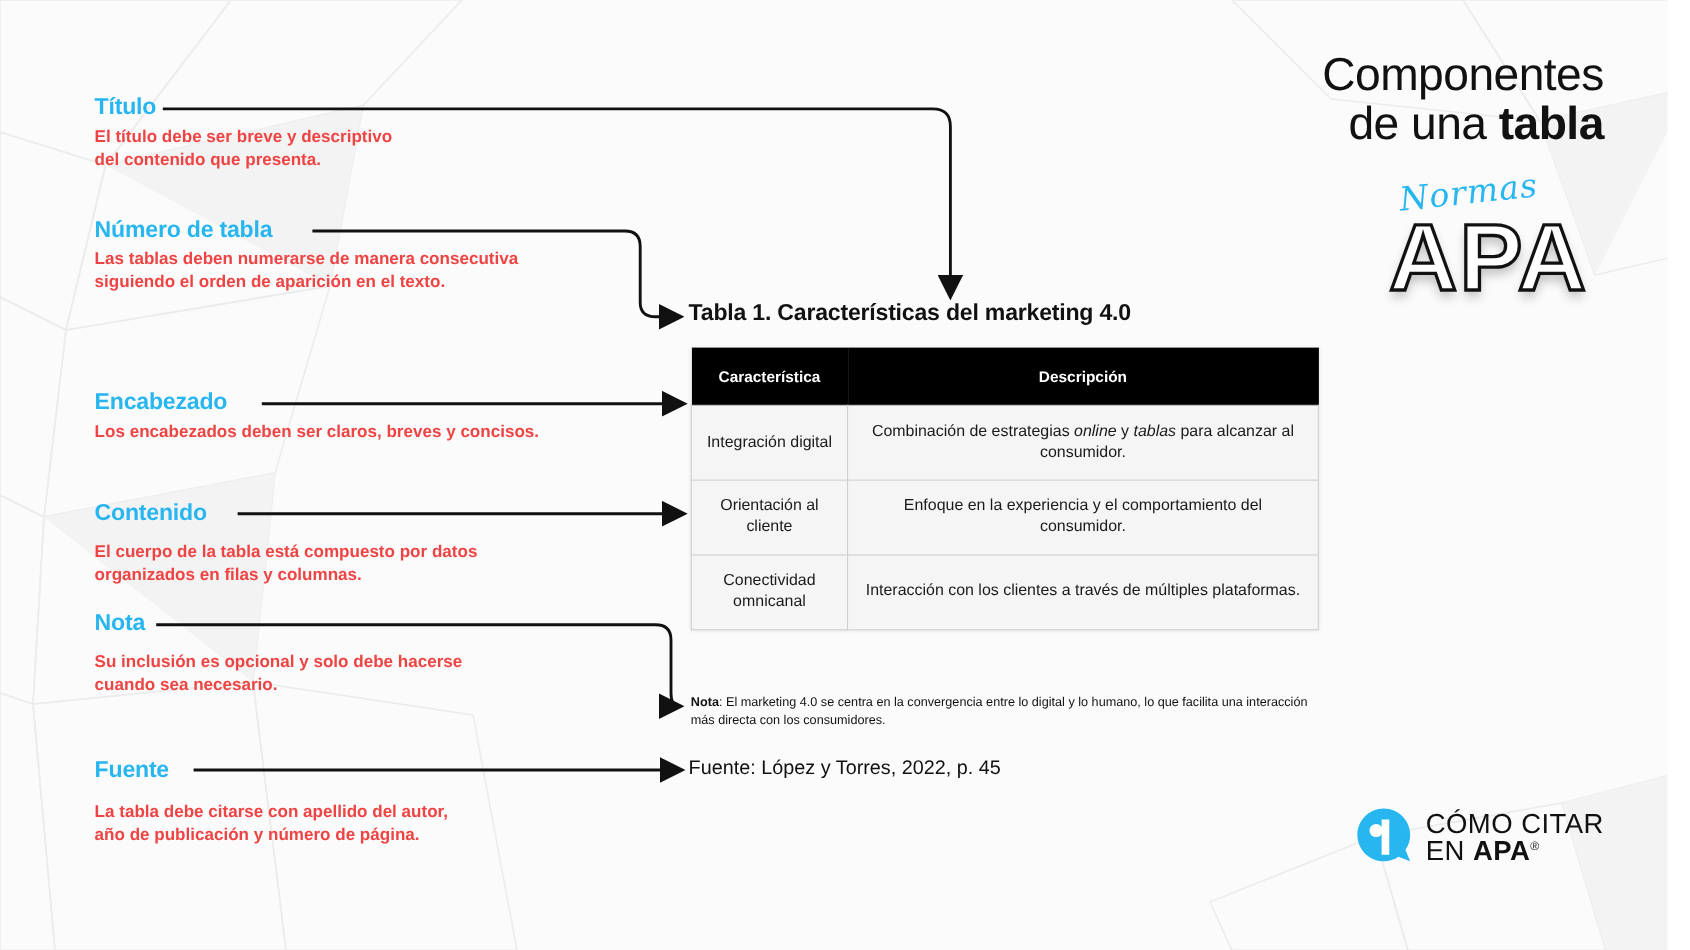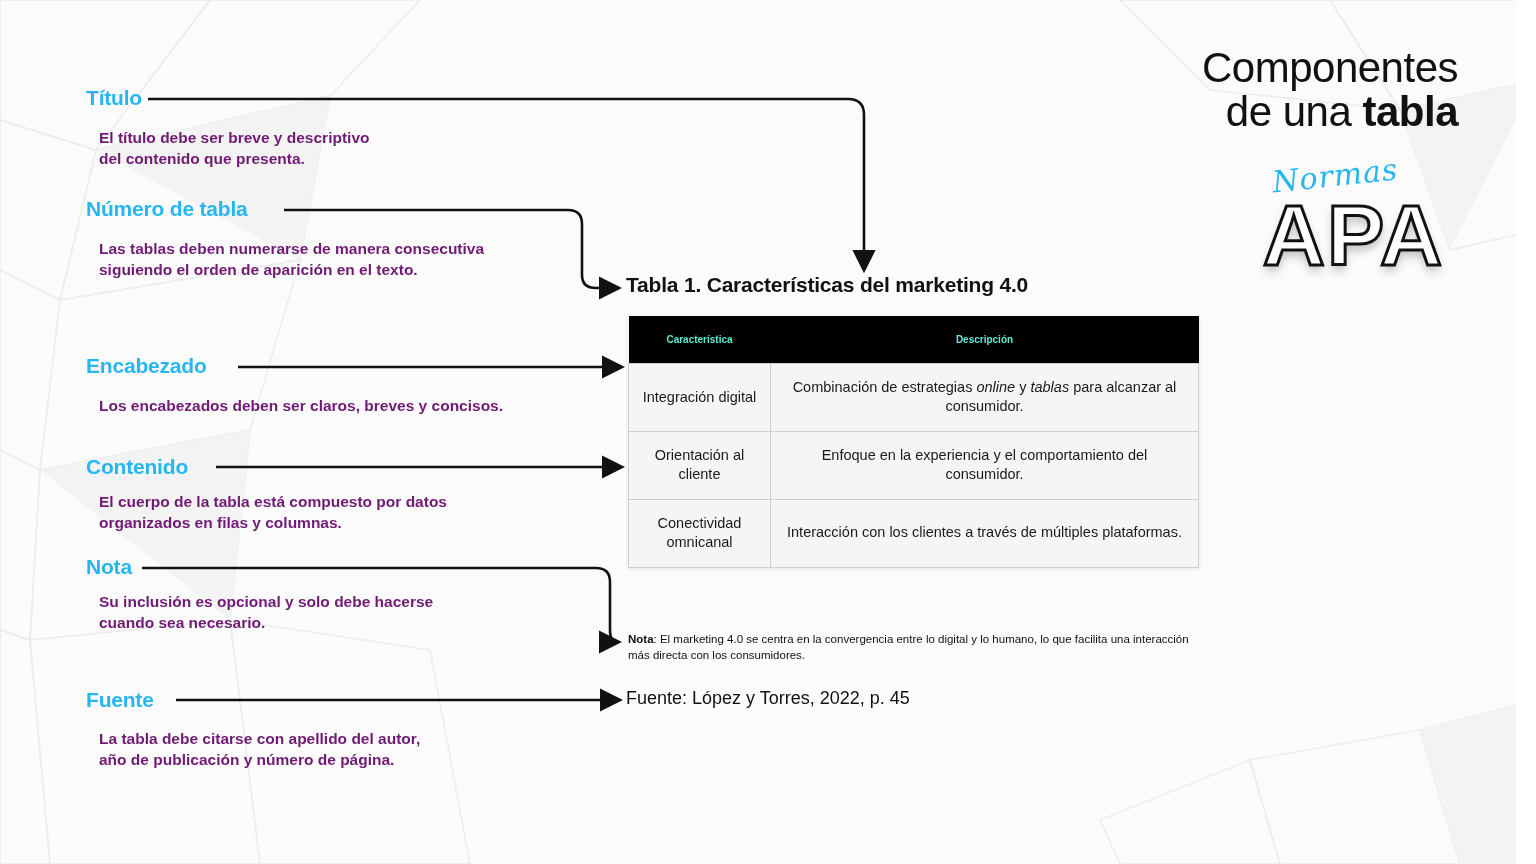--- a/index.html
+++ b/index.html
@@ -32,24 +32,24 @@
   }
   .annot .label {
     color: #27b6ef;
     font-weight: bold;
     font-size: 21px;
     letter-spacing: -0.2px;
     margin: 0 0 4px 0;
     display: inline-block;
   }
   .annot .desc {
-    color: #701a75;
+    color: #ef4444;
     font-size: 15.5px;
     line-height: 1.38;
-    margin: 13px;
+    margin: 0;
     font-weight: 600;
   }
   .annot .desc.light {
     font-weight: 700;
   }
 
   
   .title-block {
     position: absolute;
     right: 58px;
@@ -109,22 +109,22 @@
     position: absolute;
     left: 628px;
     top: 316px;
     width: 570px;
     border-collapse: collapse;
     table-layout: fixed;
     box-shadow: 0 1px 4px rgba(0,0,0,0.10);
   }
   .apa-table thead th {
     background: #000000;
-    color: #5eead4;
-    font-size: 10px;
+    color: #ffffff;
+    font-size: 14px;
     font-weight: bold;
     padding: 18px 6px;
     text-align: center;
     border: none;
   }
   .apa-table tbody td {
     background: #f5f5f5;
     color: #1a1a1a;
     font-size: 14.5px;
     padding: 14px 12px;
@@ -317,14 +317,27 @@
         <td>Conectividad omnicanal</td>
         <td>Interacción con los clientes a través de múltiples plataformas.</td>
       </tr>
     </tbody>
   </table>
 
   <div class="table-note"><b>Nota</b><span>: El marketing 4.0 se centra en la convergencia entre lo digital y lo humano, lo que facilita una interacción más directa con los consumidores.</span></div>
 
   <div class="table-source">Fuente: López y Torres, 2022, p. 45</div>
 
+  <div class="brand">
+    <span class="brand-mark">
+      <svg width="52" height="52" viewBox="0 0 52 52" xmlns="http://www.w3.org/2000/svg">
+        <path d="M26 2 C12.8 2 2 12.8 2 26 C2 39.2 12.8 50 26 50 C31 50 35.6 48.5 39.4 45.9 L50 50 L45.6 39.6 C48.4 35.7 50 31 50 26 C50 12.8 39.2 2 26 2 Z" fill="#27b6ef"></path>
+        <path d="M24 12 L24 44 L31 44 L31 12 Z" fill="#ffffff"></path>
+        <circle cx="19" cy="22" r="6" fill="#ffffff"></circle>
+      </svg>
+    </span>
+    <span class="brand-text">
+      <div class="bt1">CÓMO CITAR</div>
+      <div class="bt2"><span>EN </span><b>APA</b><span class="reg">®</span></div>
+    </span>
+  </div>
 
 </div>
 
 </body></html>

